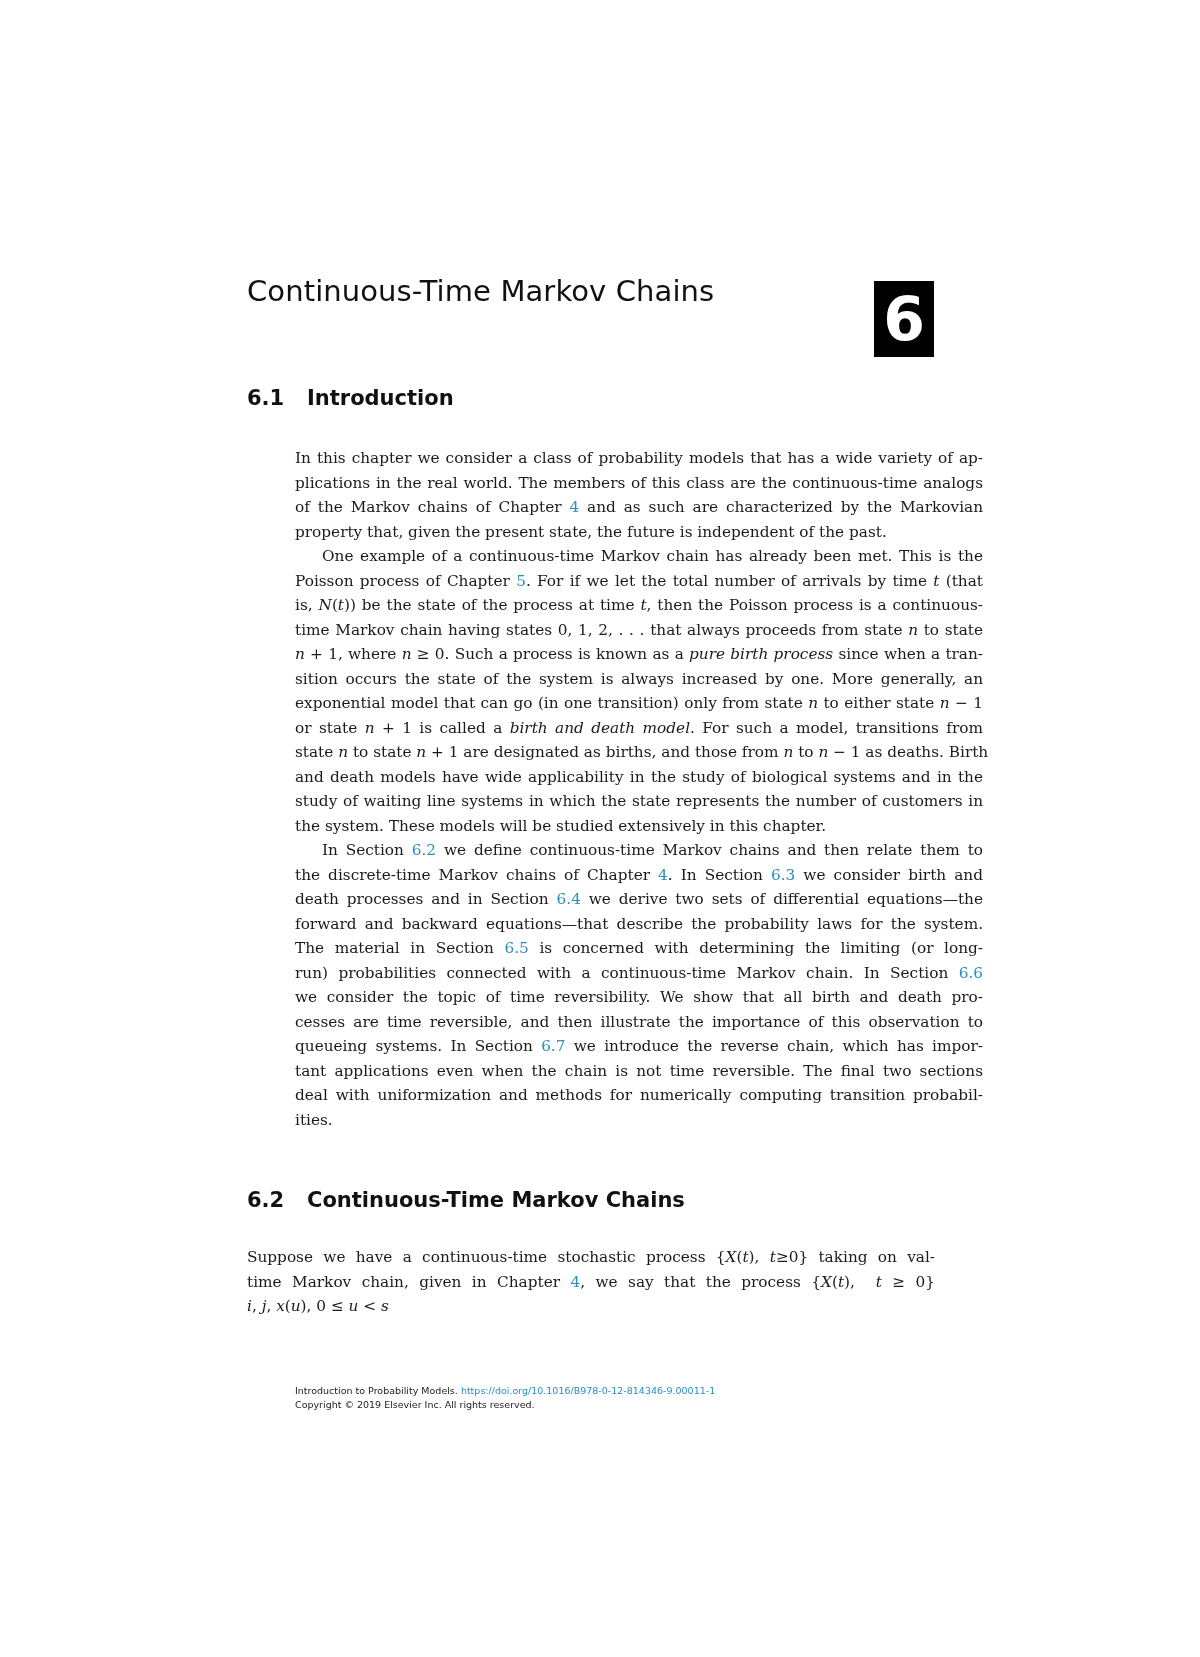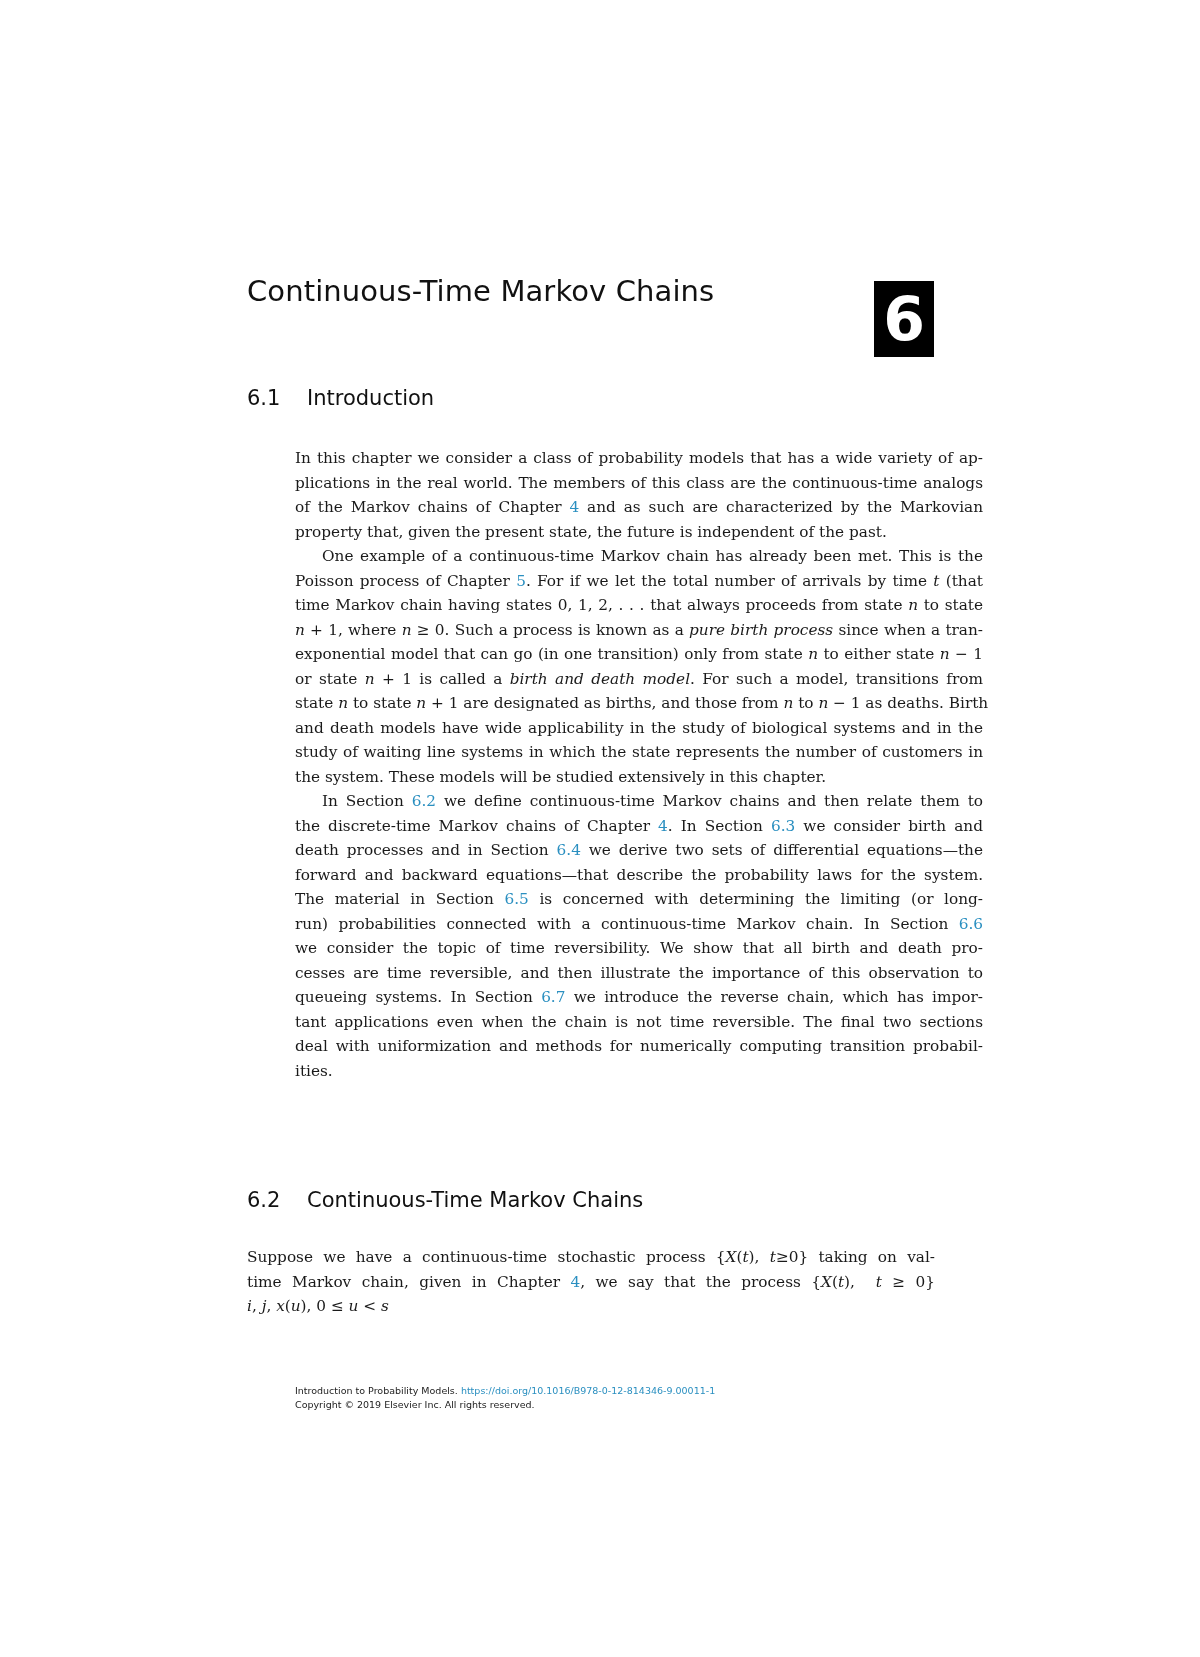--- a/index.html
+++ b/index.html
@@ -1,20 +1,20 @@
 <!DOCTYPE html>
 <html><head>
 <meta charset="utf-8">
 <style>
   html, body { margin:0; padding:0; background:#ffffff; }
   body { width:1200px; height:1657px; position:relative; overflow:hidden; font-family:"DejaVu Serif", serif; color:#1a1a1a; }
   .page { position:absolute; left:0; top:0; width:1200px; height:1657px; }
   .chapter-title { position:absolute; left:247px; top:274px; font-family:"DejaVu Sans", sans-serif; font-size:29px; font-weight:normal; letter-spacing:0.1px; color:#111; white-space:nowrap; }
   .chapter-box { position:absolute; left:874px; top:281px; width:60px; height:76px; background:#000; color:#fff; font-family:"DejaVu Sans", sans-serif; font-weight:bold; font-size:60px; line-height:76px; text-align:center; }
-  .section-heading { position:absolute; left:247px; font-family:"DejaVu Sans", sans-serif; font-weight:normal; font-size:21px; color:#111; white-space:nowrap; }
+  .section-heading { position:absolute; left:247px; font-family:"DejaVu Sans", sans-serif; font-weight:bold; font-size:21px; color:#111; white-space:nowrap; }
   .section-heading .num { display:inline-block; width:60px; }
   .body-block { position:absolute; left:247px; width:688px; font-size:15.3px; line-height:24.5px; }
   .line { display:block; height:24.5px; text-align:justify; text-align-last:justify; white-space:nowrap; overflow:visible; }
   .line.last { text-align-last:left; }
   .line.indent { padding-left:27px; }
   .line span { white-space:pre; }
   .link { color:#2a8fc0; }
   .it { font-style:italic; }
   .footer { position:absolute; left:247px; top:1384px; font-family:"DejaVu Sans", sans-serif; font-size:9.5px; line-height:14px; color:#222;margin-left:48px; }
   .footer .doi { color:#2a8fc0; }
@@ -33,22 +33,24 @@
 
   <div class="body-block" style="top:446px;margin-left:48px;">
 
     <div class="line">In this chapter we consider a class of probability models that has a wide variety of ap-</div>
     <div class="line">plications in the real world. The members of this class are the continuous-time analogs</div>
     <div class="line"><span>of the Markov chains of Chapter </span><a class="link">4</a><span> and as such are characterized by the Markovian</span></div>
     <div class="line last">property that, given the present state, the future is independent of the past.</div>
 
     <div class="line indent">One example of a continuous-time Markov chain has already been met. This is the</div>
     <div class="line"><span>Poisson process of Chapter </span><a class="link">5</a><span>. For if we let the total number of arrivals by time </span><span class="it">t</span><span> (that</span></div>
+    <div class="line"><span>is, </span><span class="it">N</span><span>(</span><span class="it">t</span><span>)) be the state of the process at time </span><span class="it">t</span><span>, then the Poisson process is a continuous-</span></div>
     <div class="line"><span>time Markov chain having states 0, 1, 2, . . . that always proceeds from state </span><span class="it">n</span><span> to state</span></div>
     <div class="line"><span class="it">n</span><span> + 1, where </span><span class="it">n</span><span> ≥ 0. Such a process is known as a </span><span class="it">pure birth process</span><span> since when a tran-</span></div>
+    <div class="line">sition occurs the state of the system is always increased by one. More generally, an</div>
     <div class="line"><span>exponential model that can go (in one transition) only from state </span><span class="it">n</span><span> to either state </span><span class="it">n</span><span> − 1</span></div>
     <div class="line"><span>or state </span><span class="it">n</span><span> + 1 is called a </span><span class="it">birth and death model</span><span>. For such a model, transitions from</span></div>
     <div class="line"><span>state </span><span class="it">n</span><span> to state </span><span class="it">n</span><span> + 1 are designated as births, and those from </span><span class="it">n</span><span> to </span><span class="it">n</span><span> − 1 as deaths. Birth</span></div>
     <div class="line">and death models have wide applicability in the study of biological systems and in the</div>
     <div class="line">study of waiting line systems in which the state represents the number of customers in</div>
     <div class="line last">the system. These models will be studied extensively in this chapter.</div>
 
     <div class="line indent"><span>In Section </span><a class="link">6.2</a><span> we define continuous-time Markov chains and then relate them to</span></div>
     <div class="line"><span>the discrete-time Markov chains of Chapter </span><a class="link">4</a><span>. In Section </span><a class="link">6.3</a><span> we consider birth and</span></div>
     <div class="line"><span>death processes and in Section </span><a class="link">6.4</a><span> we derive two sets of differential equations—the</span></div>

